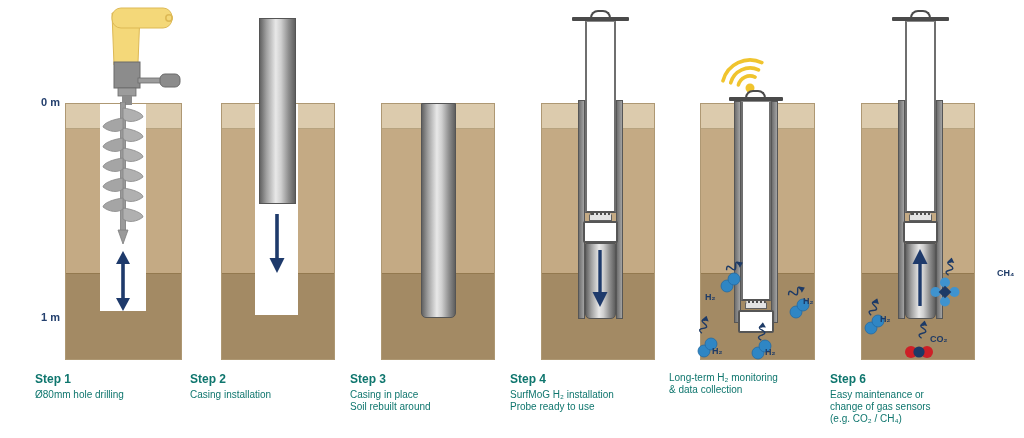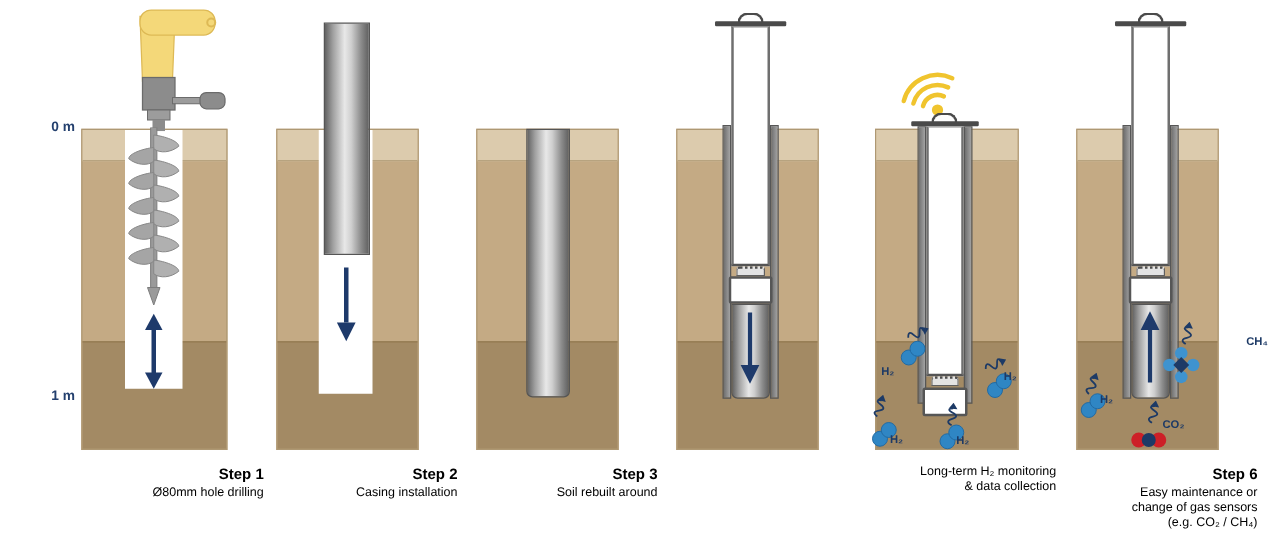--- a/index.html
+++ b/index.html
@@ -28,21 +28,21 @@
   .probe-neck{position:absolute;background:#e3e3e3;border:1px solid #5f5f5f;
     border-top:2px dotted #4d4d4d;border-radius:3px 3px 0 0;box-sizing:border-box;}
   .sensor-head{position:absolute;background:#ffffff;border:2px solid #565656;
     border-radius:2px;box-sizing:border-box;}
   .cap-plate{position:absolute;background:#4a4a4a;border-radius:1px;}
   .cap-dome{position:absolute;background:#fdfdfd;border:2px solid #4a4a4a;border-bottom:none;
     border-radius:9px 9px 0 0;box-sizing:border-box;}
   
   .depth-label{position:absolute;width:32px;text-align:right;font-size:11px;font-weight:bold;
     color:#24406e;}
-  .caption{position:absolute;top:372px;width:176px;text-align:right;color:#000000;}
+  .caption{position:absolute;top:372px;width:176px;text-align:left;color:#0f766e;}
   .caption .title{font-size:12px;font-weight:bold;margin-bottom:3px;}
   .caption .line{font-size:10px;line-height:1.22;}
   .gas-label{position:absolute;font-size:9px;font-weight:bold;color:#1d3a66;white-space:nowrap;}
   svg{display:block;}
 </style>
 </head>
 <body>
 
 <div id="canvas">
 
@@ -231,21 +231,27 @@
   <div class="caption" style="left:35px;">
     <div class="title">Step 1</div>
     <div class="line">Ø80mm hole drilling</div>
   </div>
   <div class="caption" style="left:190px;">
     <div class="title">Step 2</div>
     <div class="line">Casing installation</div>
   </div>
   <div class="caption" style="left:350px;">
     <div class="title">Step 3</div>
+    <div class="line">Casing in place</div>
     <div class="line">Soil rebuilt around</div>
+  </div>
+  <div class="caption" style="left:510px;">
+    <div class="title">Step 4</div>
+    <div class="line">SurfMoG H₂ installation</div>
+    <div class="line">Probe ready to use</div>
   </div>
   <div class="caption" style="left:669px;">
     <div class="line">Long-term H₂ monitoring</div>
     <div class="line">&amp; data collection</div>
   </div>
   <div class="caption" style="left:830px;">
     <div class="title">Step 6</div>
     <div class="line">Easy maintenance or</div>
     <div class="line">change of gas sensors</div>
     <div class="line">(e.g. CO₂ / CH₄)</div>

